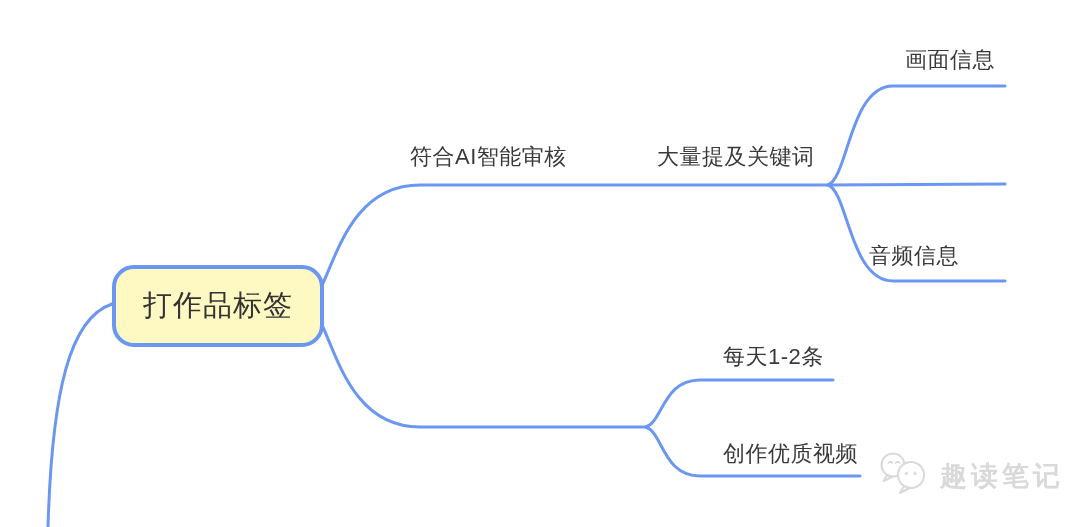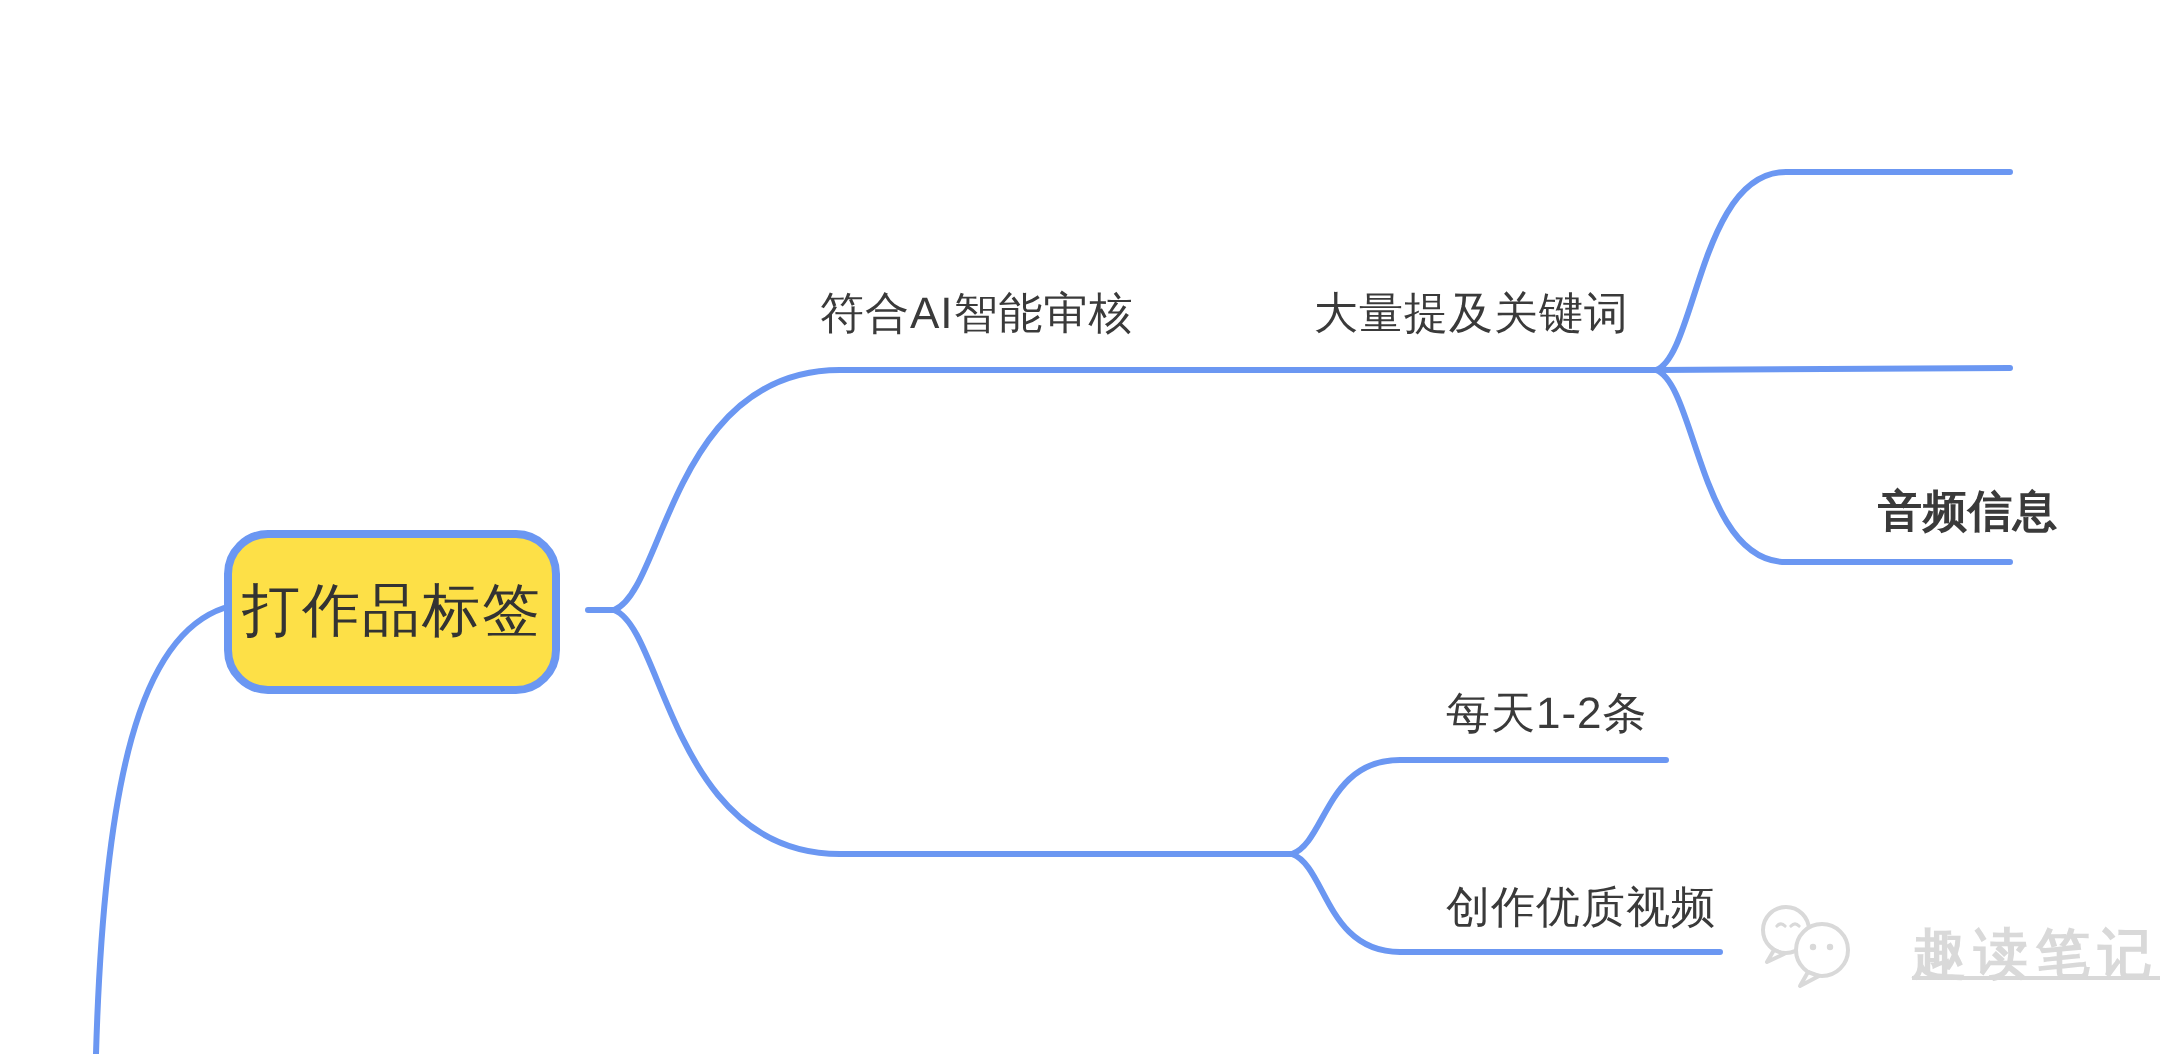--- a/index.html
+++ b/index.html
@@ -33,56 +33,55 @@
   svg.connectors path {
     stroke: var(--line-color);
     stroke-width: 3;
     fill: none;
     stroke-linecap: round;
   }
   .root-node {
     position: absolute;
     left: 112px;
     top: 265px;
-    width: 168px;
+    width: 212px;
     height: 82px;
     border: 4px solid var(--line-color);
     border-radius: 22px;
-    background: #fde047;
+    background: #fef9c3;
     display: flex;
     align-items: center;
     justify-content: center;
     font-size: 29px;
     letter-spacing: 1px;
     color: var(--root-text);
   }
   .topic {
     position: absolute;
     font-size: 22px;
     color: var(--text-color);
     white-space: nowrap;
     letter-spacing: 0.5px;
   }
   .topic-b1      { left: 410px; top: 142px; }
   .topic-b1c     { left: 657px; top: 142px; }
   .leaf-visual   { left: 905px; top: 45px;  }
   .leaf-text     { left: 905px; top: 144px; }
-  .leaf-audio    { left: 939px; top: 241px; font-weight: bold; }
+  .leaf-audio    { left: 869px; top: 241px; }
   .topic-b2      { left: 410px; top: 385px; }
   .leaf-daily    { left: 723px; top: 342px; text-align: right; }
   .leaf-quality  { left: 723px; top: 439px; }
   .watermark {
     position: absolute;
     left: 878px;
     top: 450px;
     display: flex;
     align-items: center;
-    gap: 24px;
+    gap: 8px;
     color: var(--wm-color);
-    text-decoration: underline;
   }
   .watermark-text {
     font-size: 27px;
     letter-spacing: 4px;
     font-weight: 600;
     color: var(--wm-color);
   }
 </style>
 </head>
 <body>
@@ -110,20 +109,23 @@
   <div class="root-node">
     <span>打作品标签</span>
   </div>
 
   <div class="topic topic-b1">
     <span>符合AI智能审核</span>
   </div>
   <div class="topic topic-b1c">
     <span>大量提及关键词</span>
   </div>
+  <div class="topic leaf-visual">
+    <span>画面信息</span>
+  </div>
   <div class="topic leaf-audio">
     <span>音频信息</span>
   </div>
 
   <div class="topic leaf-daily">
     <span>每天1-2条</span>
   </div>
   <div class="topic leaf-quality">
     <span>创作优质视频</span>
   </div>

